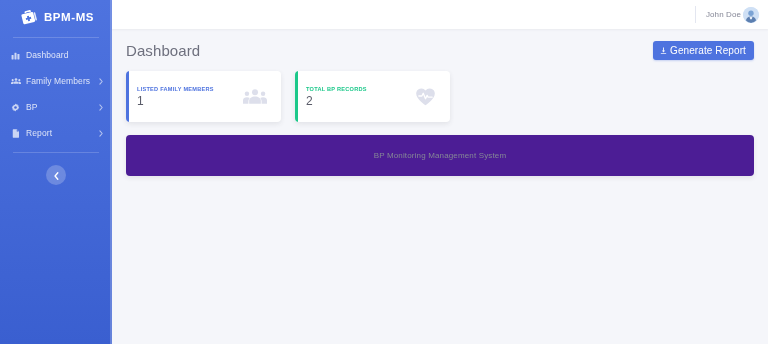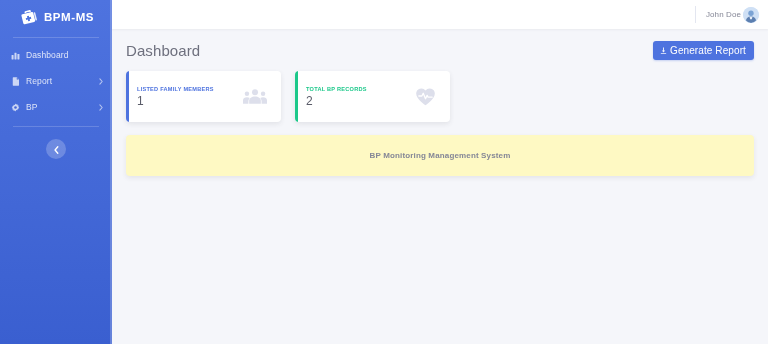--- a/index.html
+++ b/index.html
@@ -251,28 +251,27 @@
     flex: 0 0 auto;
     opacity: 1;
     display: flex;
     align-items: center;
     padding-right: 2px;
   }
   .stat-icon svg { display: block; }
 
   
   .info-panel {
-    background: #fef9c3;
+    background: #4c1d95;
     border-radius: 4px;
     box-shadow: 0 2px 5px rgba(58,59,69,0.09);
     height: 41px;
     display: flex;
     align-items: center;
     justify-content: center;
-    font-weight: bold;
   }
   .info-text {
     font-size: 8px;
     color: #858796;
     letter-spacing: 0.15px;
   }
 </style>
 </head>
 <body>
 
@@ -296,44 +295,62 @@
     <span class="nav-ico">
       <svg width="9" height="9" viewBox="0 0 16 16" fill="#ffffff" aria-hidden="true">
         <rect x="1" y="7" width="3.6" height="8" rx="0.6"></rect>
         <rect x="6.2" y="3" width="3.6" height="12" rx="0.6"></rect>
         <rect x="11.4" y="5.4" width="3.6" height="9.6" rx="0.6"></rect>
       </svg>
     </span>
     <span class="nav-label">Dashboard</span>
   </div>
 
+  <div class="nav-item">
+    <span class="nav-ico">
+      <svg width="10" height="9" viewBox="0 0 18 14" fill="#ffffff" aria-hidden="true">
+        <circle cx="9" cy="3.4" r="2.4"></circle>
+        <circle cx="3" cy="4.6" r="1.9"></circle>
+        <circle cx="15" cy="4.6" r="1.9"></circle>
+        <path d="M9 6.6c2.5 0 4.3 1.3 4.3 3v1.6H4.7V9.6c0-1.7 1.8-3 4.3-3z"></path>
+        <path d="M3 7.3c.9 0 1.7.2 2.3.5-.7.7-1.1 1.6-1.1 2.6v1.1H0V9.9c0-1.5 1.3-2.6 3-2.6z"></path>
+        <path d="M15 7.3c1.7 0 3 1.1 3 2.6v1.6h-4.2v-1.1c0-1-.4-1.9-1.1-2.6.6-.3 1.4-.5 2.3-.5z"></path>
+      </svg>
+    </span>
+    <span class="nav-label">Family Members</span>
+    <span class="nav-caret">
+      <svg width="4" height="7" viewBox="0 0 6 10" fill="none" stroke="#ffffff" stroke-width="1.6" stroke-linecap="round" stroke-linejoin="round" aria-hidden="true">
+        <polyline points="1.3,1 4.8,5 1.3,9"></polyline>
+      </svg>
+    </span>
+  </div>
+
+  <div class="nav-item">
+    <span class="nav-ico">
+      <svg width="9" height="9" viewBox="0 0 16 16" fill="#ffffff" aria-hidden="true">
+        <path d="M8 0.8l1.2 1.7 2-.6.3 2.1 2.1.3-.6 2 1.7 1.2-1.7 1.2.6 2-2.1.3-.3 2.1-2-.6L8 15.2l-1.2-1.7-2 .6-.3-2.1-2.1-.3.6-2L1.3 8.5 3 7.3l-.6-2 2.1-.3.3-2.1 2 .6z"></path>
+        <circle cx="8" cy="8" r="2.3" fill="#4463d4"></circle>
+      </svg>
+    </span>
+    <span class="nav-label">BP</span>
+    <span class="nav-caret">
+      <svg width="4" height="7" viewBox="0 0 6 10" fill="none" stroke="#ffffff" stroke-width="1.6" stroke-linecap="round" stroke-linejoin="round" aria-hidden="true">
+        <polyline points="1.3,1 4.8,5 1.3,9"></polyline>
+      </svg>
+    </span>
+  </div>
 
   <div class="nav-item">
     <span class="nav-ico">
       <svg width="8" height="9" viewBox="0 0 12 15" fill="#ffffff" aria-hidden="true">
         <path d="M1.4 0.6h6L11 4.2v9.6a.8.8 0 0 1-.8.8H1.4a.8.8 0 0 1-.8-.8V1.4a.8.8 0 0 1 .8-.8z"></path>
         <path d="M7.2 0.8v3.2h3.4z" fill="#4463d4"></path>
       </svg>
     </span>
     <span class="nav-label">Report</span>
-    <span class="nav-caret">
-      <svg width="4" height="7" viewBox="0 0 6 10" fill="none" stroke="#ffffff" stroke-width="1.6" stroke-linecap="round" stroke-linejoin="round" aria-hidden="true">
-        <polyline points="1.3,1 4.8,5 1.3,9"></polyline>
-      </svg>
-    </span>
-  </div>
-
-  <div class="nav-item">
-    <span class="nav-ico">
-      <svg width="9" height="9" viewBox="0 0 16 16" fill="#ffffff" aria-hidden="true">
-        <path d="M8 0.8l1.2 1.7 2-.6.3 2.1 2.1.3-.6 2 1.7 1.2-1.7 1.2.6 2-2.1.3-.3 2.1-2-.6L8 15.2l-1.2-1.7-2 .6-.3-2.1-2.1-.3.6-2L1.3 8.5 3 7.3l-.6-2 2.1-.3.3-2.1 2 .6z"></path>
-        <circle cx="8" cy="8" r="2.3" fill="#4463d4"></circle>
-      </svg>
-    </span>
-    <span class="nav-label">BP</span>
     <span class="nav-caret">
       <svg width="4" height="7" viewBox="0 0 6 10" fill="none" stroke="#ffffff" stroke-width="1.6" stroke-linecap="round" stroke-linejoin="round" aria-hidden="true">
         <polyline points="1.3,1 4.8,5 1.3,9"></polyline>
       </svg>
     </span>
   </div>
 
   <div class="nav-divider2"></div>
 
   <div class="collapse-wrap">

